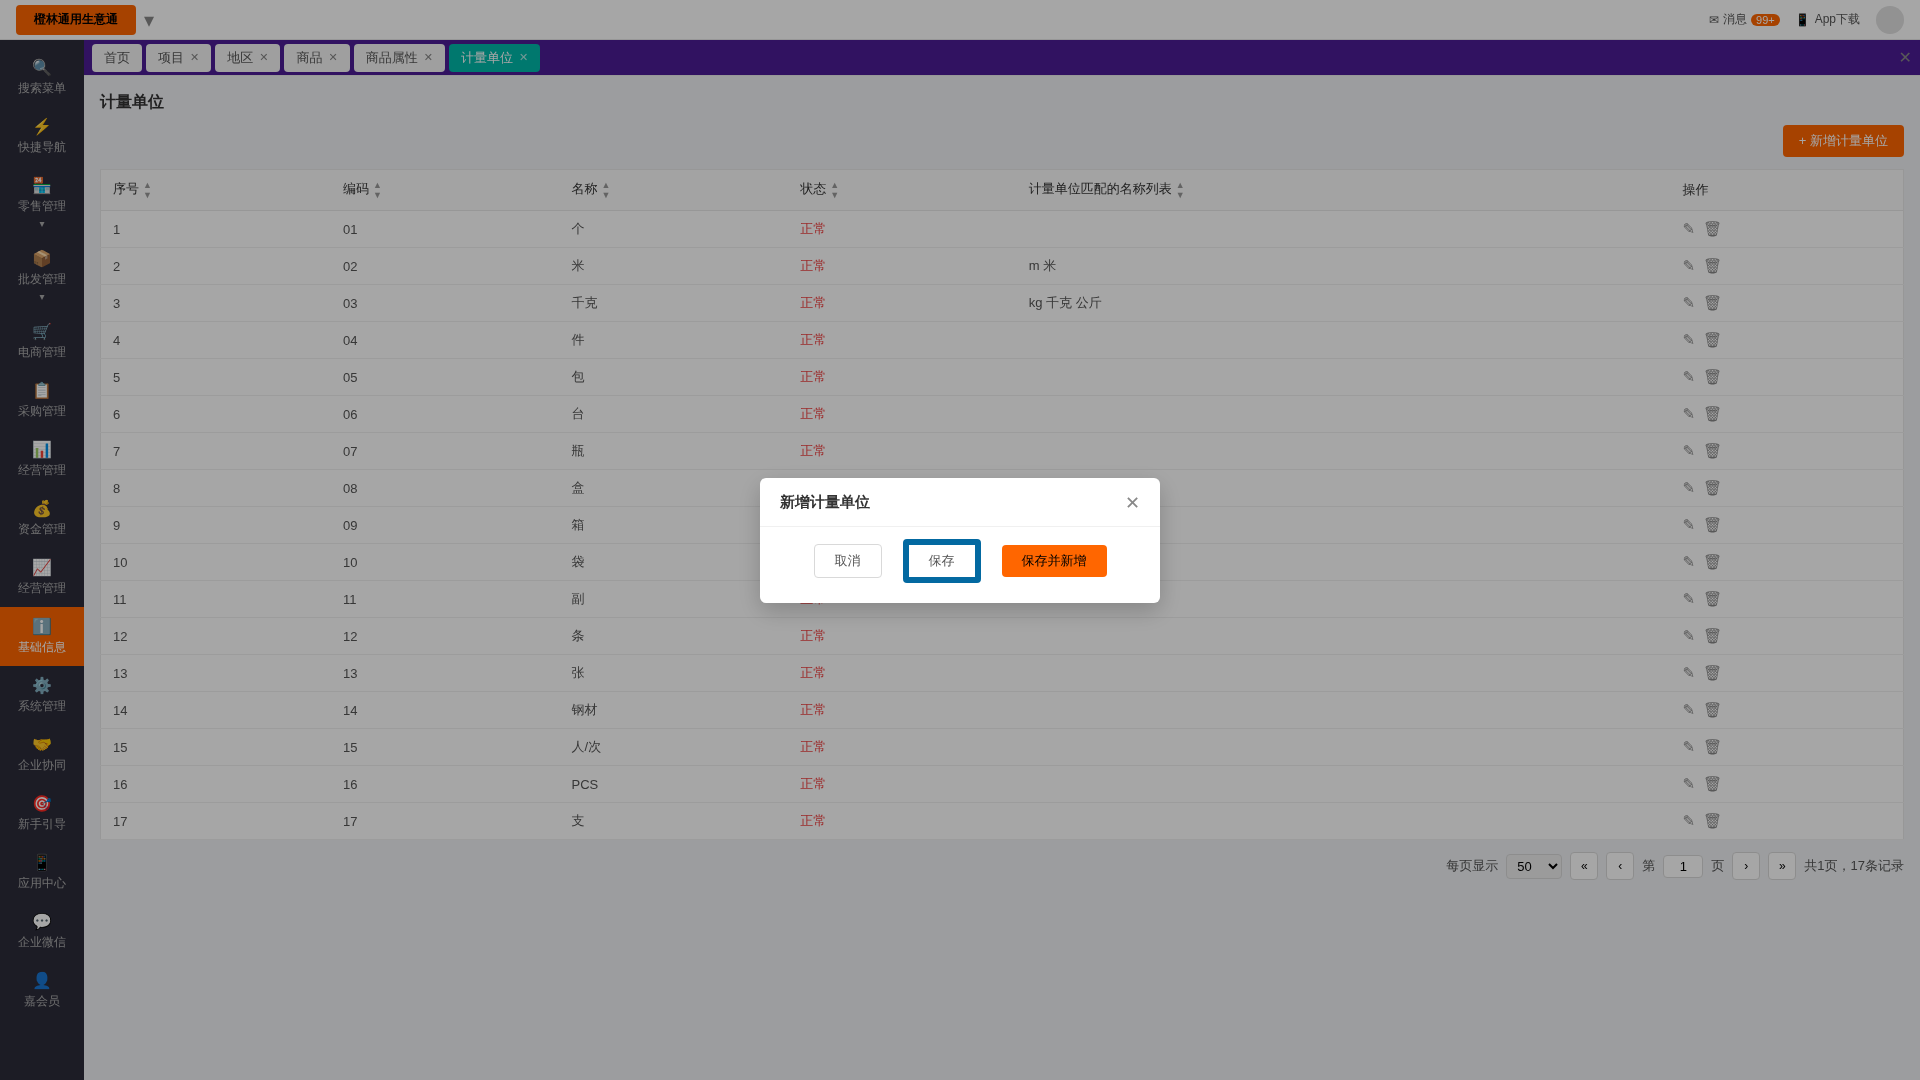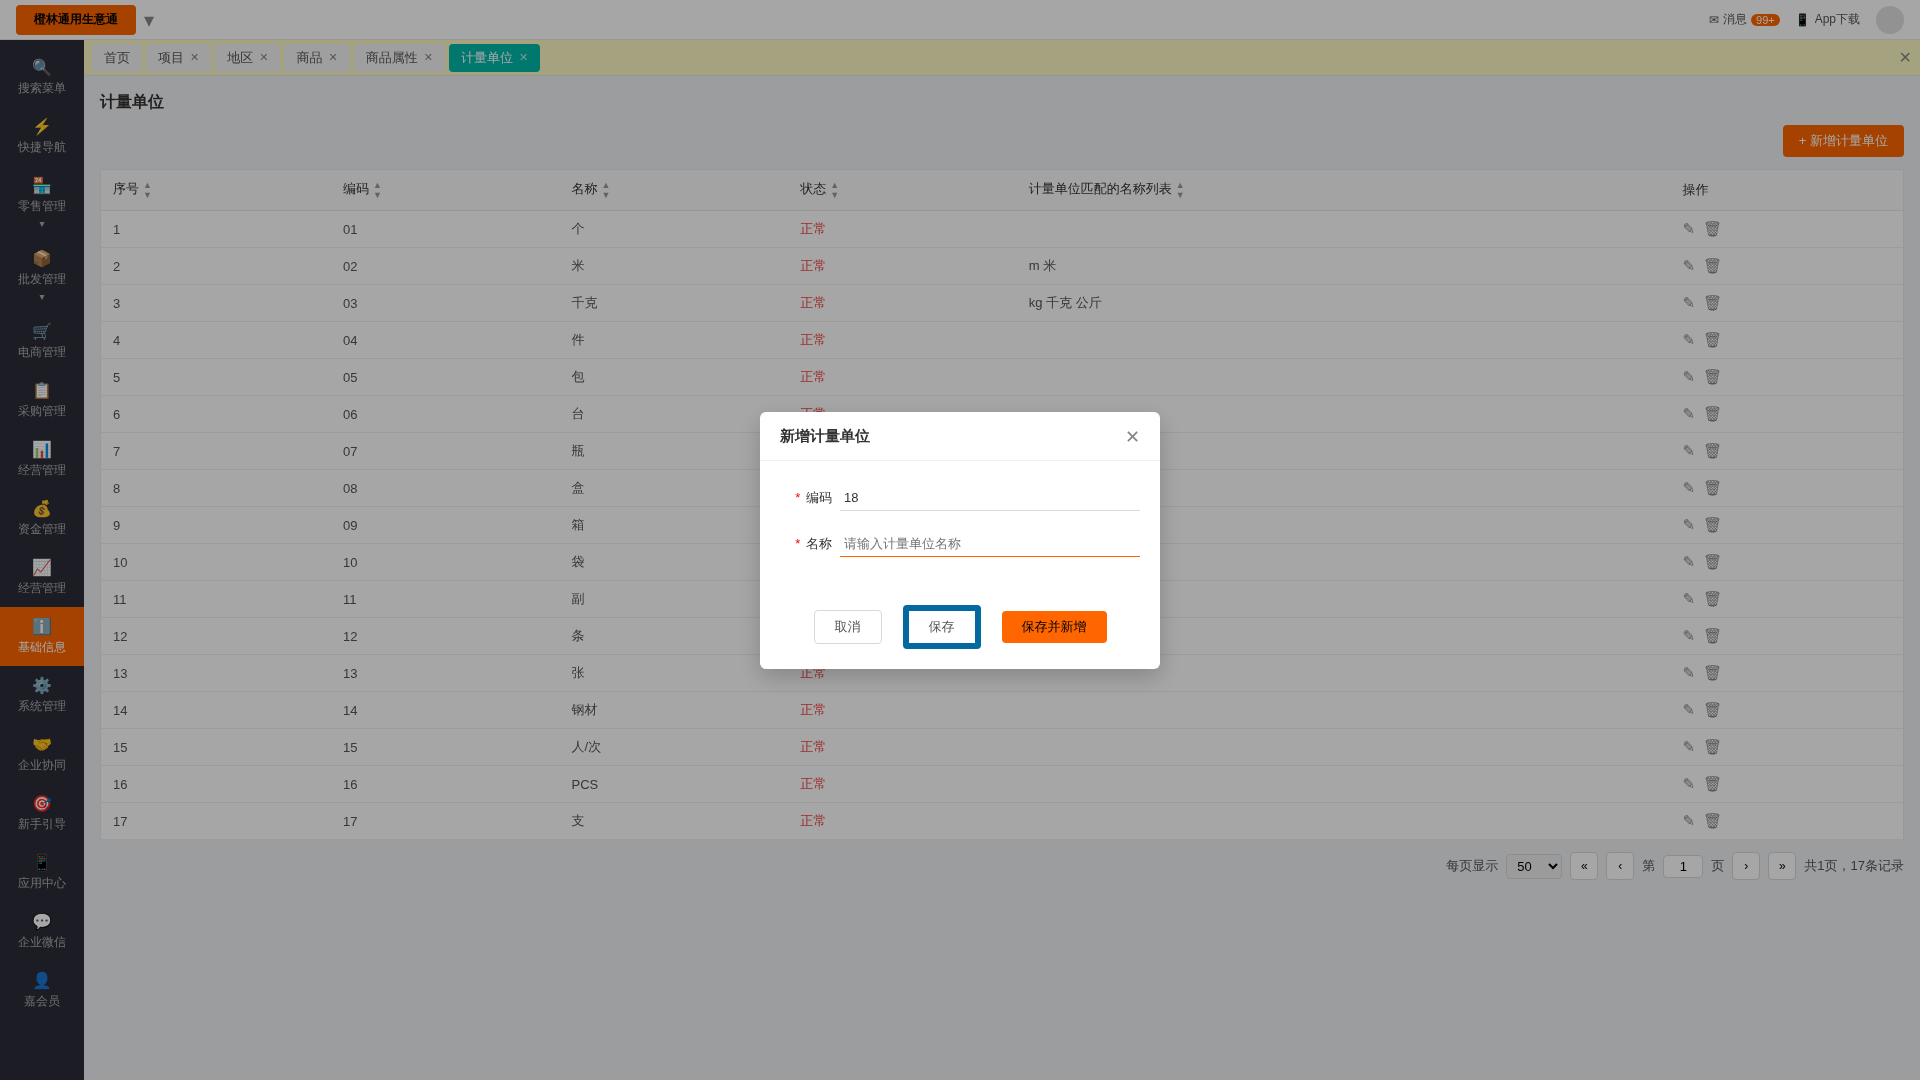--- a/index.html
+++ b/index.html
@@ -100,21 +100,21 @@
     .main-content {
       flex: 1;
       display: flex;
       flex-direction: column;
       overflow: hidden;
     }
 
     
     .tab-bar {
       height: 36px;
-      background: #fef9c3;
+      background: #4c1d95;
       display: flex;
       align-items: center;
       border-bottom: 1px solid #e8e8e8;
       padding: 0 8px;
       gap: 4px;
     }
     .tab {
       height: 28px;
       padding: 0 12px;
       border-radius: 4px;
@@ -759,35 +759,19 @@
     </div>
   </div>
 </div>
 
 <div class="modal-overlay">
   <div class="modal">
     <div class="modal-header">
       <span class="modal-title">新增计量单位</span>
       <span class="modal-close">✕</span>
     </div>
-    <div class="modal-body">
-      <div class="form-row">
-        <div class="form-label">
-          <span class="form-required">*</span>
-          <span>编码</span>
-        </div>
-        <input class="form-input" type="text" value="18" placeholder="18" style="">
-      </div>
-      <div class="form-row">
-        <div class="form-label">
-          <span class="form-required">*</span>
-          <span>名称</span>
-        </div>
-        <input class="form-input active-border" type="text" placeholder="请输入计量单位名称" style="">
-      </div>
-    </div>
     <div class="modal-footer">
       <button class="btn-cancel">取消</button>
       <button class="btn-save">保存</button>
       <button class="btn-save-new">保存并新增</button>
     </div>
   </div>
 </div>
 
 </body></html>

